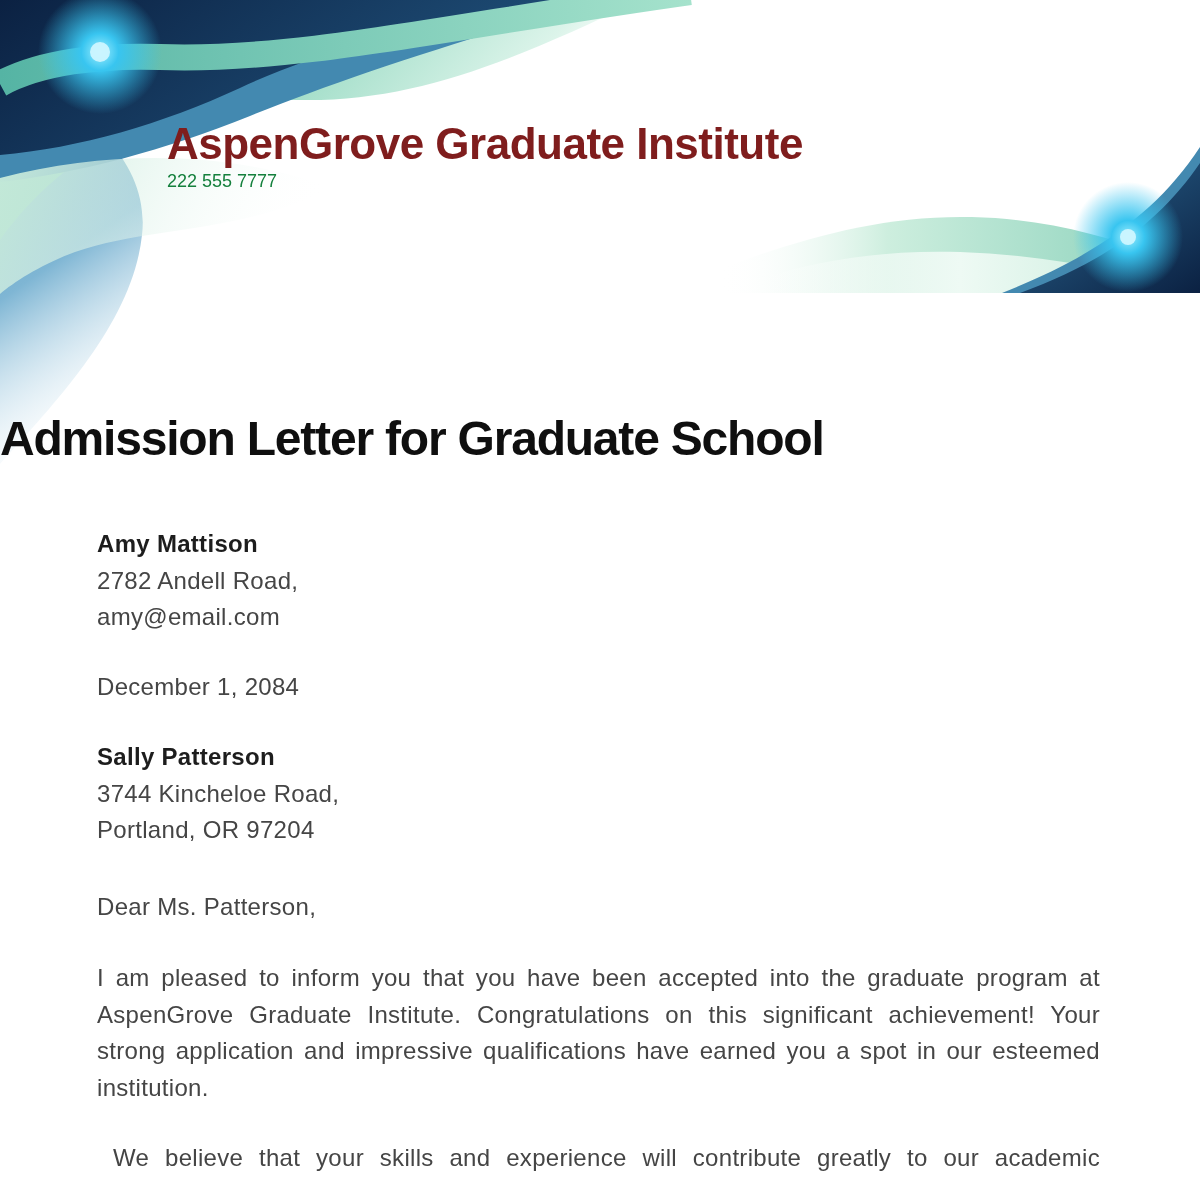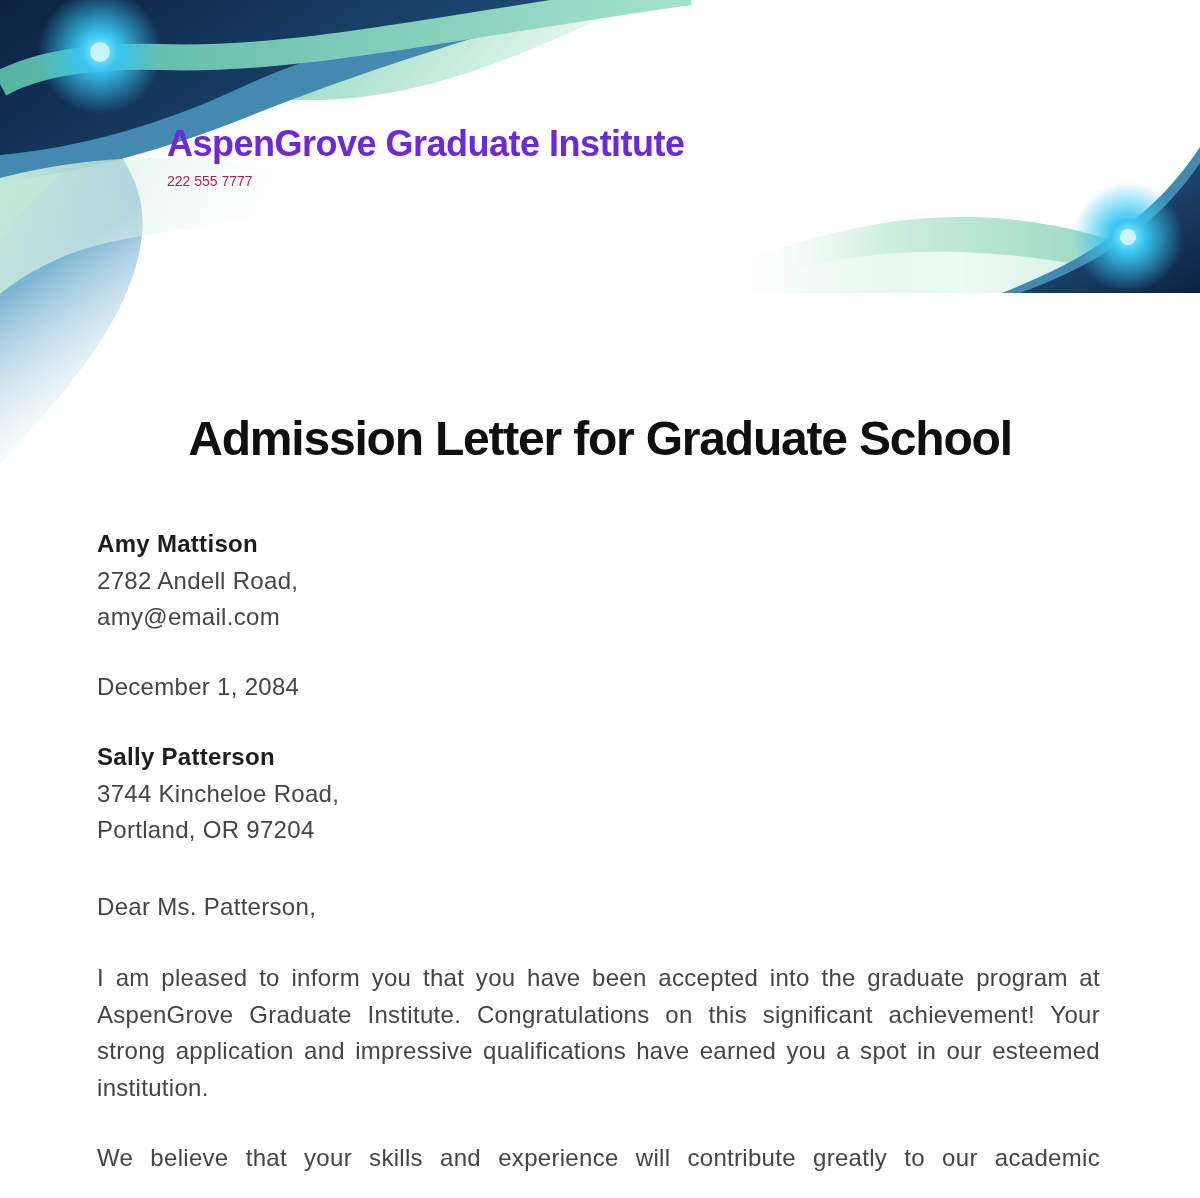--- a/index.html
+++ b/index.html
@@ -18,34 +18,34 @@
     pointer-events: none;
   }
   .wave-top-right {
     position: absolute;
     left: 720px; top: 147px;
     width: 480px; height: 146px;
     pointer-events: none;
   }
   .letterhead { margin: 122px 0 0 167px; position: relative; }
   .company-name {
-    font-size: 36px;
+    font-size: 44px;
     font-weight: 700;
-    color: #6d28d9;
+    color: #7f1d1d;
     letter-spacing: -0.5px;
     line-height: 44px;
   }
   .company-phone {
-    font-size: 14px;
-    color: #be185d;
+    font-size: 18px;
+    color: #15803d;
     line-height: 30px;
   }
   .doc-title {
     margin-top: 215px;
-    text-align: center;
+    text-align: left;
     font-size: 48px;
     font-weight: 700;
     letter-spacing: -1.2px;
     color: #0f0f0f;
     line-height: 56px;
     position: relative;
   }
   .letter-body {
     margin: 59px 100px 0 97px;
     font-size: 24px;
@@ -55,21 +55,21 @@
     position: relative;
   }
   .person-name {
     font-weight: 700;
     color: #1d1d1d;
   }
   .block-date      { margin-top: 33px; }
   .block-recipient { margin-top: 34px; }
   .block-salute    { margin-top: 40px; }
   .para            { margin-top: 35px; text-align: justify; }
-  .para-clipped    { margin-top: 34px; text-align: justify; text-align-last: justify; }
+  .para-clipped    { margin-top: 34px; text-align: justify; text-align-last: justify; margin-left: 16px; }
 </style>
 </head>
 <body>
 
 <svg class="wave-top-left" viewBox="0 0 700 470" preserveAspectRatio="none">
   <defs>
     <linearGradient id="gTail" x1="0" y1="0" x2="0.25" y2="1">
       <stop offset="0" stop-color="#4389b0"></stop>
       <stop offset="0.55" stop-color="#7fb6d4"></stop>
       <stop offset="1" stop-color="#e8f3f8" stop-opacity="0.1"></stop>

